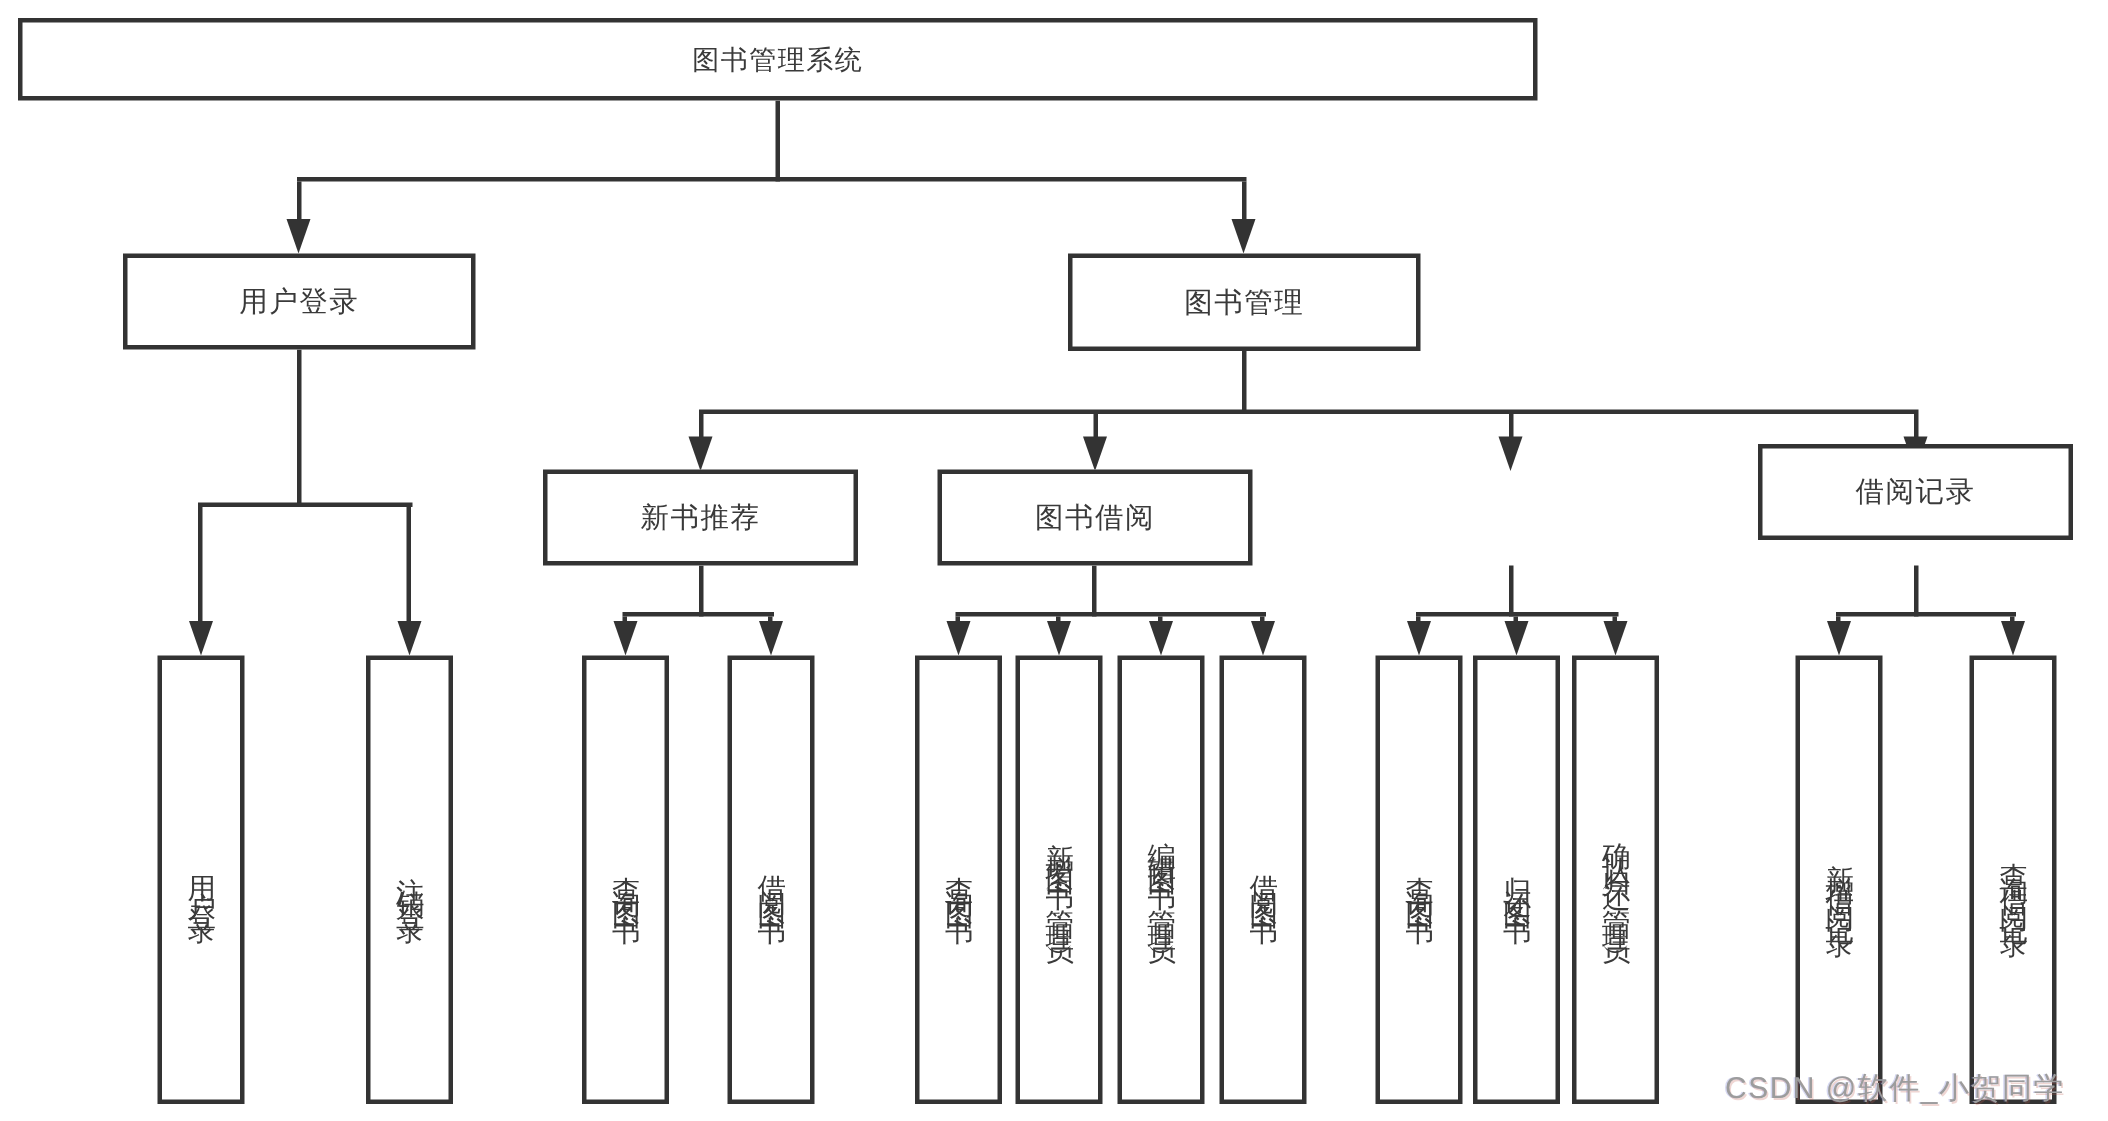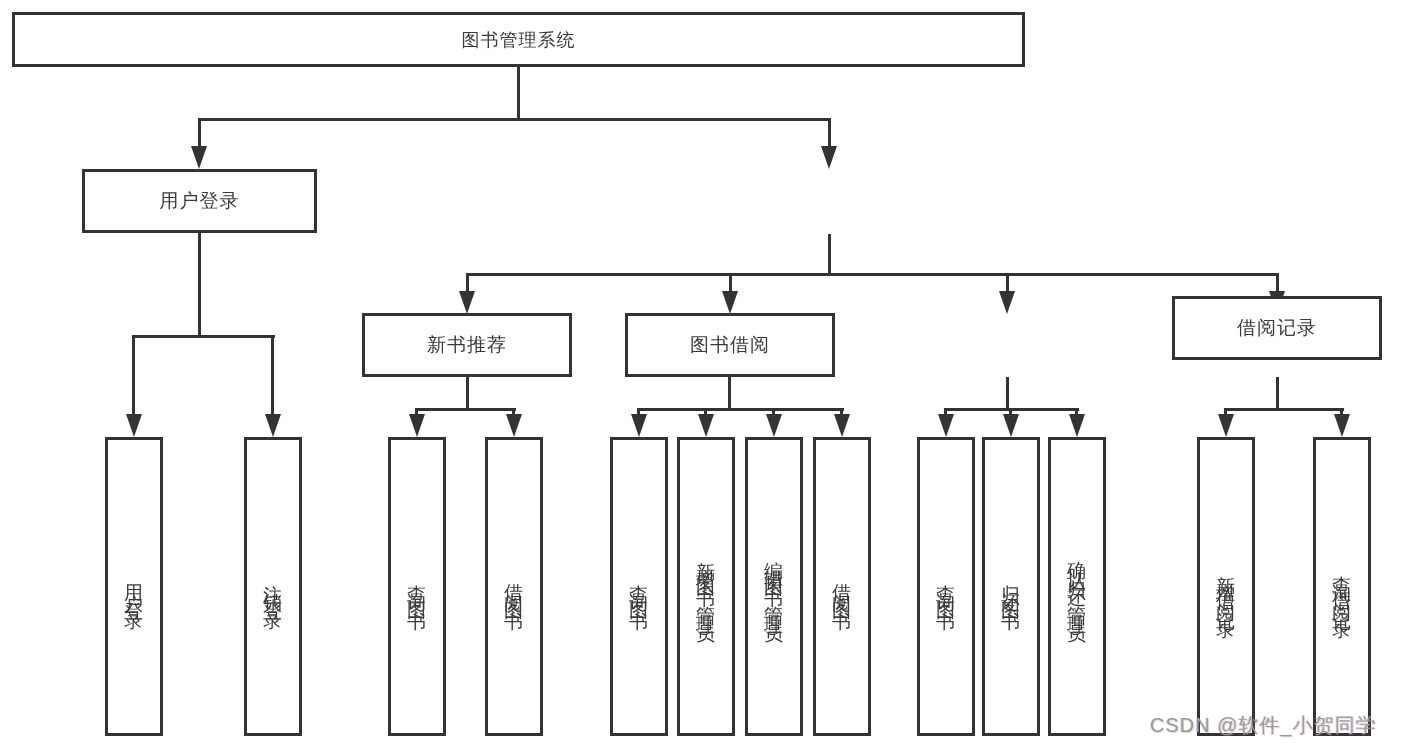--- a/index.html
+++ b/index.html
@@ -119,20 +119,23 @@
   <div class="vline" style="left:1340px;top:411px;height:4px"></div>
   <div class="arrow" style="left:1334px;top:414px"></div>
 
   <div class="box root" style="left:12px;top:12px;width:1013px;height:55px">
     <span>图书管理系统</span>
   </div>
 
   <div class="box" style="left:82px;top:169px;width:235px;height:64px">
     <span>用户登录</span>
   </div>
+  <div class="box" style="left:712px;top:169px;width:235px;height:65px">
+    <span>图书管理</span>
+  </div>
 
   <div class="box" style="left:625px;top:313px;width:210px;height:64px">
     <span>图书借阅</span>
   </div>
   <div class="box" style="left:362px;top:313px;width:210px;height:64px">
     <span>新书推荐</span>
   </div>
   <div class="box" style="left:1172px;top:296px;width:210px;height:64px">
     <span>借阅记录</span>
   </div>

